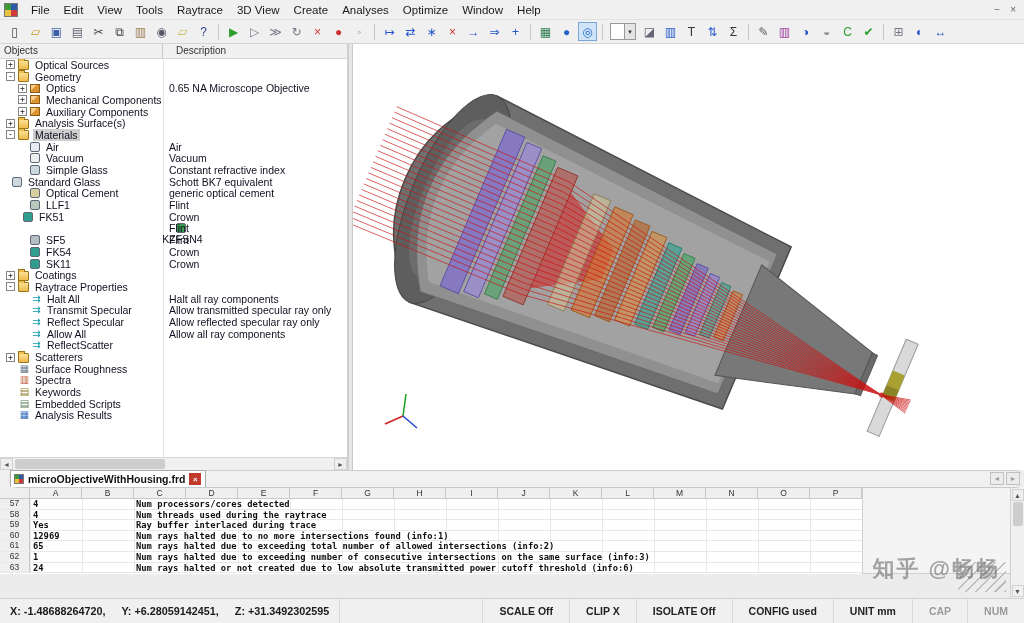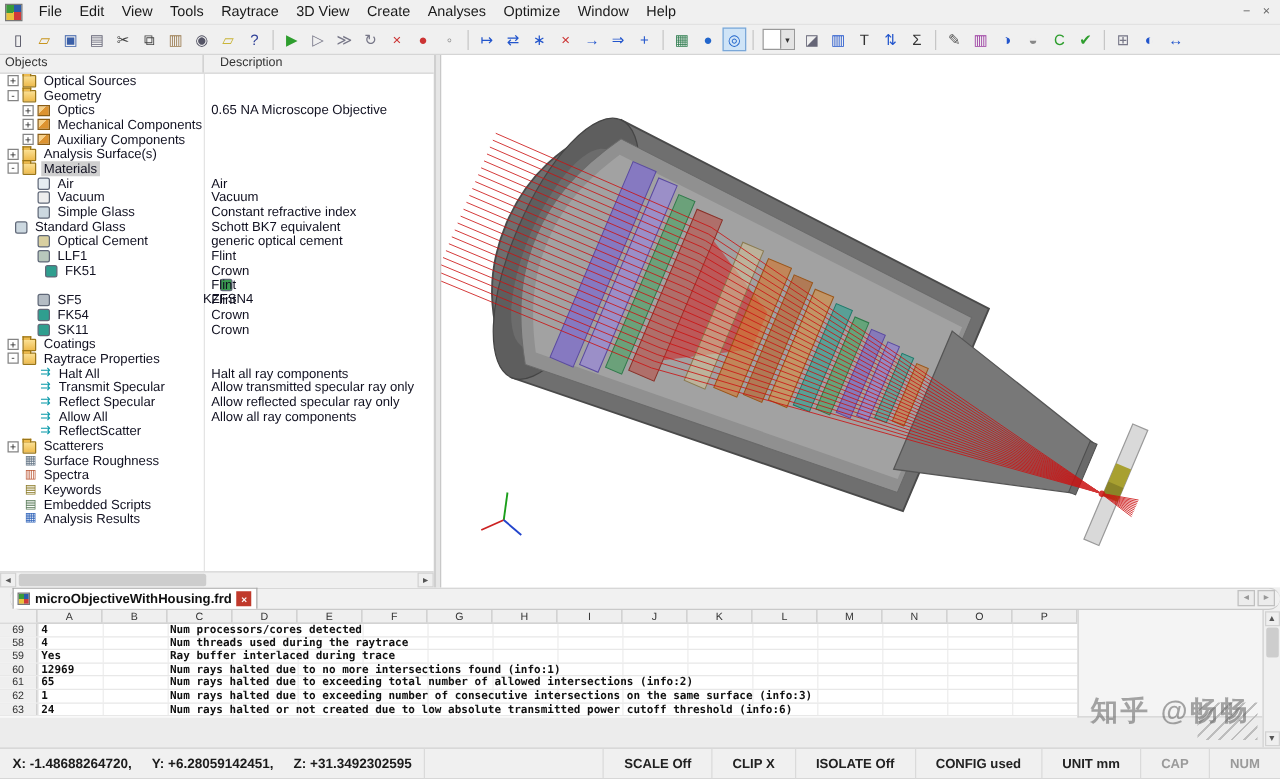--- a/index.html
+++ b/index.html
@@ -259,21 +259,21 @@
             <span class="tico mat" style="background: rgb(216, 207, 160);"></span>
             <span class="tree-label">Optical Cement</span>
             <span class="tree-desc">generic optical cement</span>
           </div>
           <div class="tree-row" style="padding-left: 18px;">
             <span class="spacer"></span>
             <span class="tico mat" style="background: rgb(184, 200, 188);"></span>
             <span class="tree-label">LLF1</span>
             <span class="tree-desc">Flint</span>
           </div>
-          <div class="tree-row" style="padding-left: 24px;">
+          <div class="tree-row" style="padding-left: 11px;">
             <span class="spacer"></span>
             <span class="tico mat" style="background: rgb(47, 158, 143);"></span>
             <span class="tree-label">FK51</span>
             <span class="tree-desc">Crown</span>
           </div>
           <div class="tree-row" style="padding-left: 18px; flex-direction: column;">
             <span class="spacer"></span>
             <span class="tico mat" style="background: rgb(58, 154, 80);"></span>
             <span class="tree-label">KZFSN4</span>
             <span class="tree-desc">Flint</span>
@@ -509,21 +509,21 @@
           <span class="col-head">J</span>
           <span class="col-head">K</span>
           <span class="col-head">L</span>
           <span class="col-head">M</span>
           <span class="col-head">N</span>
           <span class="col-head">O</span>
           <span class="col-head">P</span>
         </div>
       <div id="sheet-rows">
           <div class="sheet-row">
-            <span class="row-num">69</span>
+            <span class="row-num">57</span>
             <span class="cell-a">4</span>
             <span class="cell-rest">Num processors/cores detected</span>
           </div>
           <div class="sheet-row">
             <span class="row-num">58</span>
             <span class="cell-a">4</span>
             <span class="cell-rest">Num threads used during the raytrace</span>
           </div>
           <div class="sheet-row">
             <span class="row-num">59</span>

